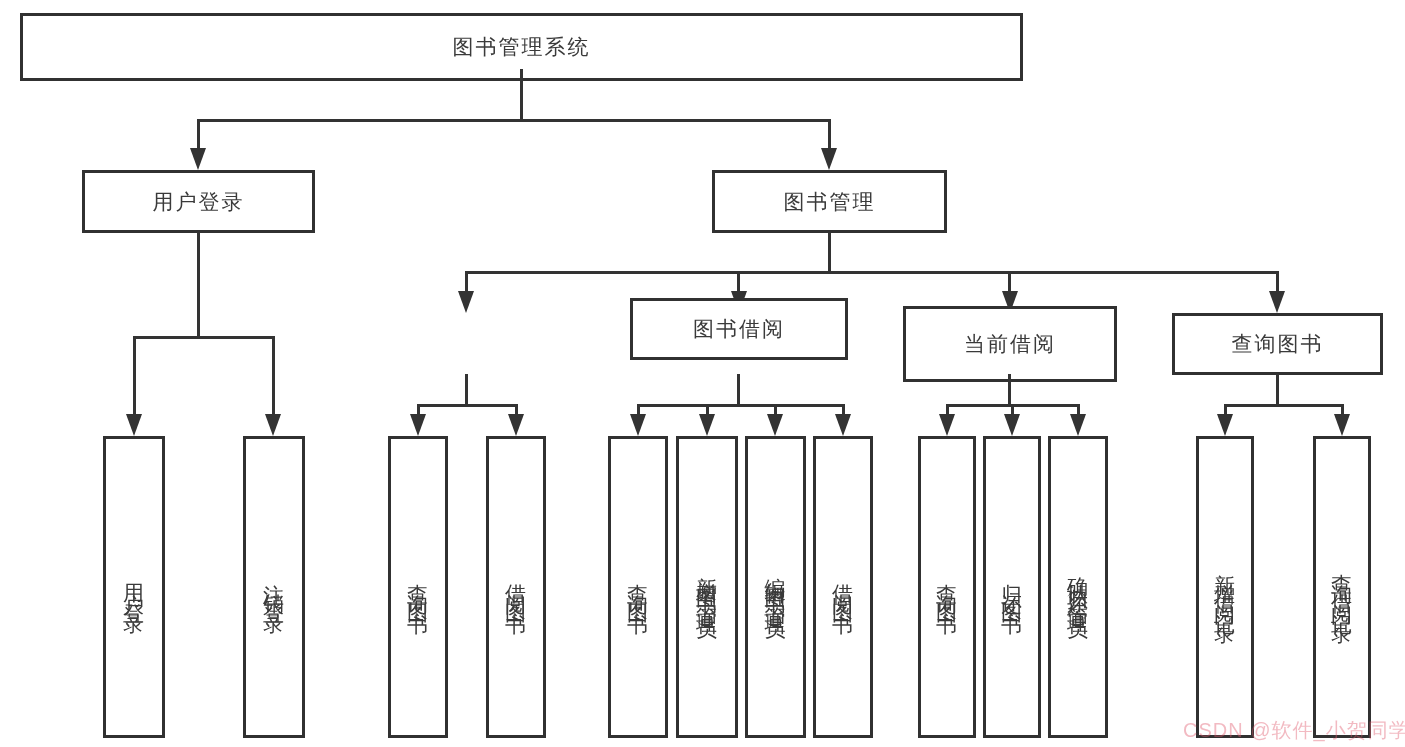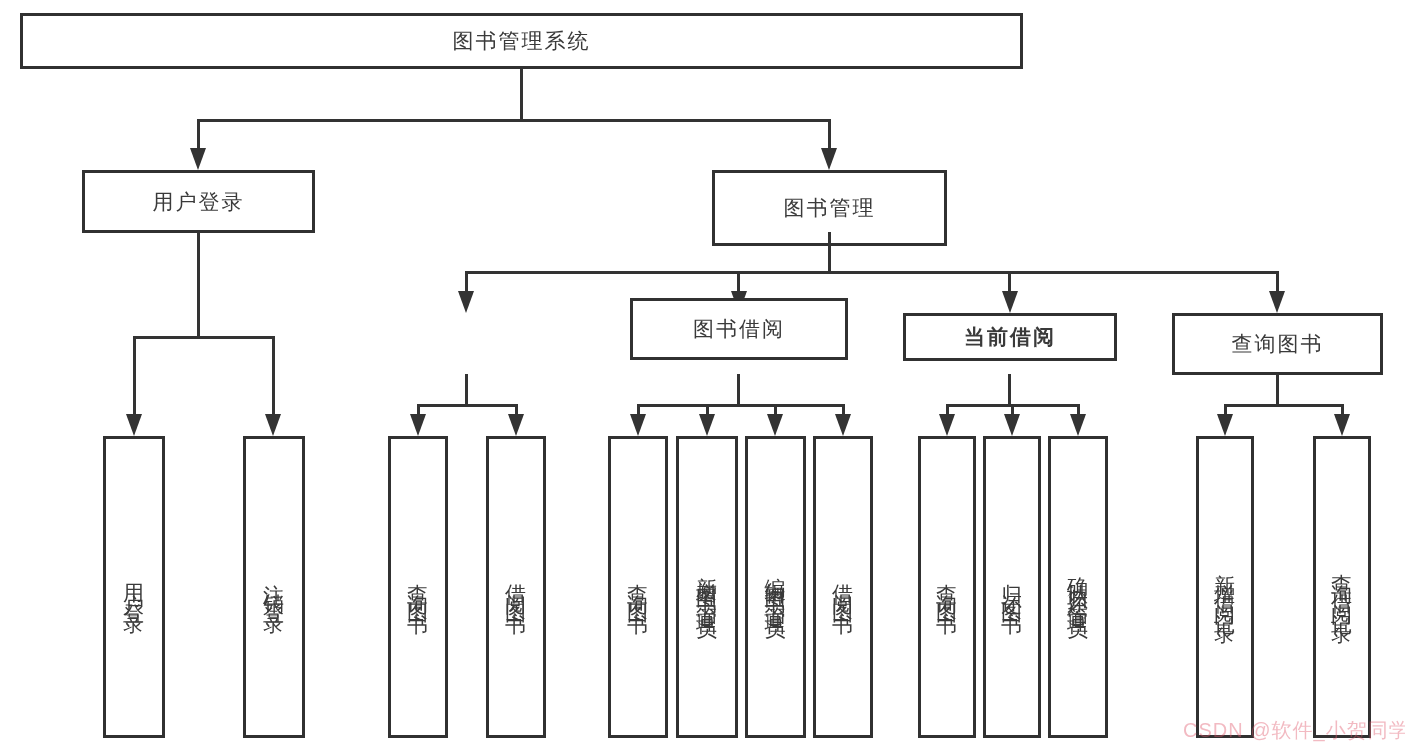--- a/index.html
+++ b/index.html
@@ -26,35 +26,35 @@
   .watermark{
     position:absolute;left:1183px;top:717px;z-index:10;
     font-size:20px;color:rgba(224,90,110,0.42);letter-spacing:1px;white-space:nowrap;
   }
 </style>
 </head>
 <body>
 
 <div id="stage">
 
-  <div class="box" style="left:20px;top:13px;width:1003px;height:56px;">
+  <div class="box" style="left:20px;top:13px;width:1003px;height:68px;">
     <span class="hlabel">图书管理系统</span>
   </div>
 
   <div class="vline" style="left:520px;top:69px;height:51px;"></div>
   <div class="hline" style="left:197px;top:119px;width:634px;"></div>
   <div class="vline" style="left:197px;top:119px;height:31px;"></div>
   <div class="arrow" style="left:190px;top:148px;"></div>
   <div class="vline" style="left:828px;top:119px;height:31px;"></div>
   <div class="arrow" style="left:821px;top:148px;"></div>
 
   <div class="box" style="left:82px;top:170px;width:233px;height:63px;">
     <span class="hlabel">用户登录</span>
   </div>
-  <div class="box" style="left:712px;top:170px;width:235px;height:76px;">
+  <div class="box" style="left:712px;top:170px;width:235px;height:63px;">
     <span class="hlabel">图书管理</span>
   </div>
 
   <div class="vline" style="left:197px;top:232px;height:106px;"></div>
   <div class="hline" style="left:133px;top:336px;width:142px;"></div>
   <div class="vline" style="left:133px;top:336px;height:80px;"></div>
   <div class="arrow" style="left:126px;top:414px;"></div>
   <div class="vline" style="left:272px;top:336px;height:80px;"></div>
   <div class="arrow" style="left:265px;top:414px;"></div>
 
@@ -65,21 +65,21 @@
   <div class="vline" style="left:737px;top:271px;height:22px;"></div>
   <div class="arrow" style="left:731px;top:291px;"></div>
   <div class="vline" style="left:1008px;top:271px;height:22px;"></div>
   <div class="arrow" style="left:1002px;top:291px;"></div>
   <div class="vline" style="left:1276px;top:271px;height:22px;"></div>
   <div class="arrow" style="left:1269px;top:291px;"></div>
 
   <div class="box" style="left:630px;top:298px;width:218px;height:62px;">
     <span class="hlabel">图书借阅</span>
   </div>
-  <div class="box" style="left:903px;top:313px;width:214px;height:48px;font-weight:bold;">
+  <div class="box" style="left:903px;top:306px;width:214px;height:76px;">
     <span class="hlabel">当前借阅</span>
   </div>
   <div class="box" style="left:1172px;top:313px;width:211px;height:62px;">
     <span class="hlabel">查询图书</span>
   </div>
 
   <div class="vline" style="left:465px;top:374px;height:32px;"></div>
   <div class="hline" style="left:417px;top:404px;width:101px;"></div>
   <div class="vline" style="left:417px;top:404px;height:12px;"></div>
   <div class="arrow" style="left:410px;top:414px;"></div>

